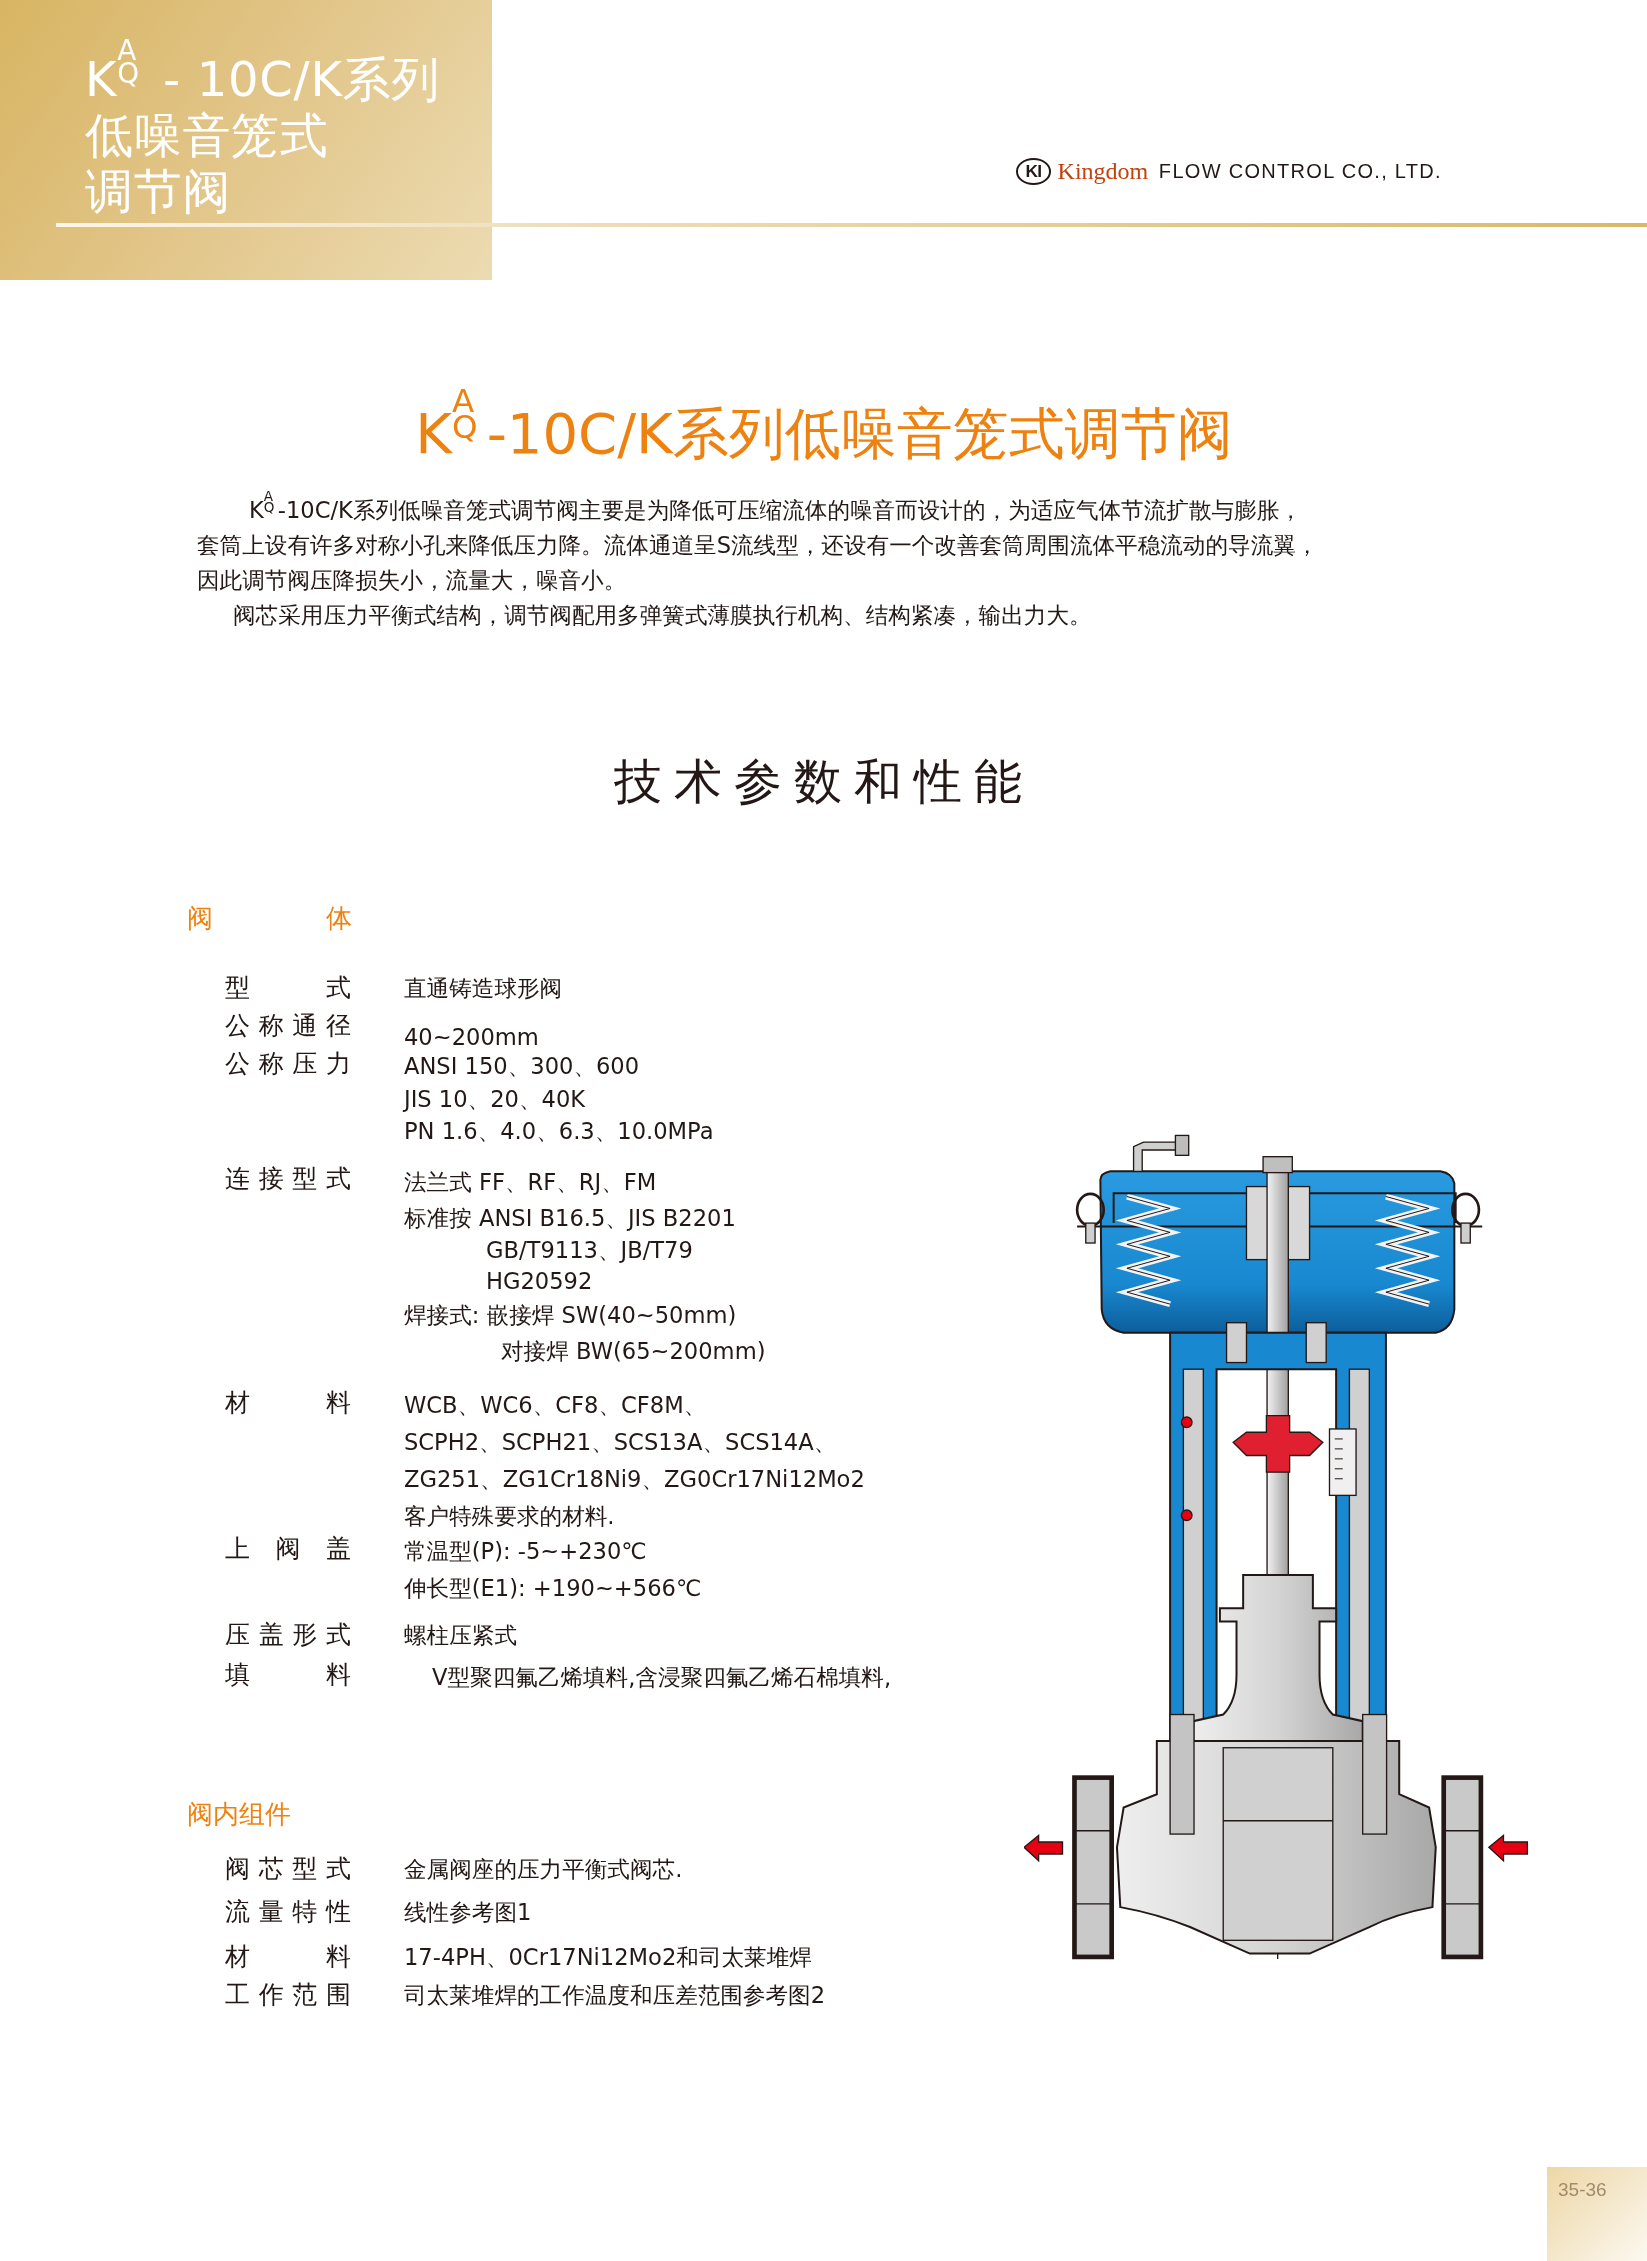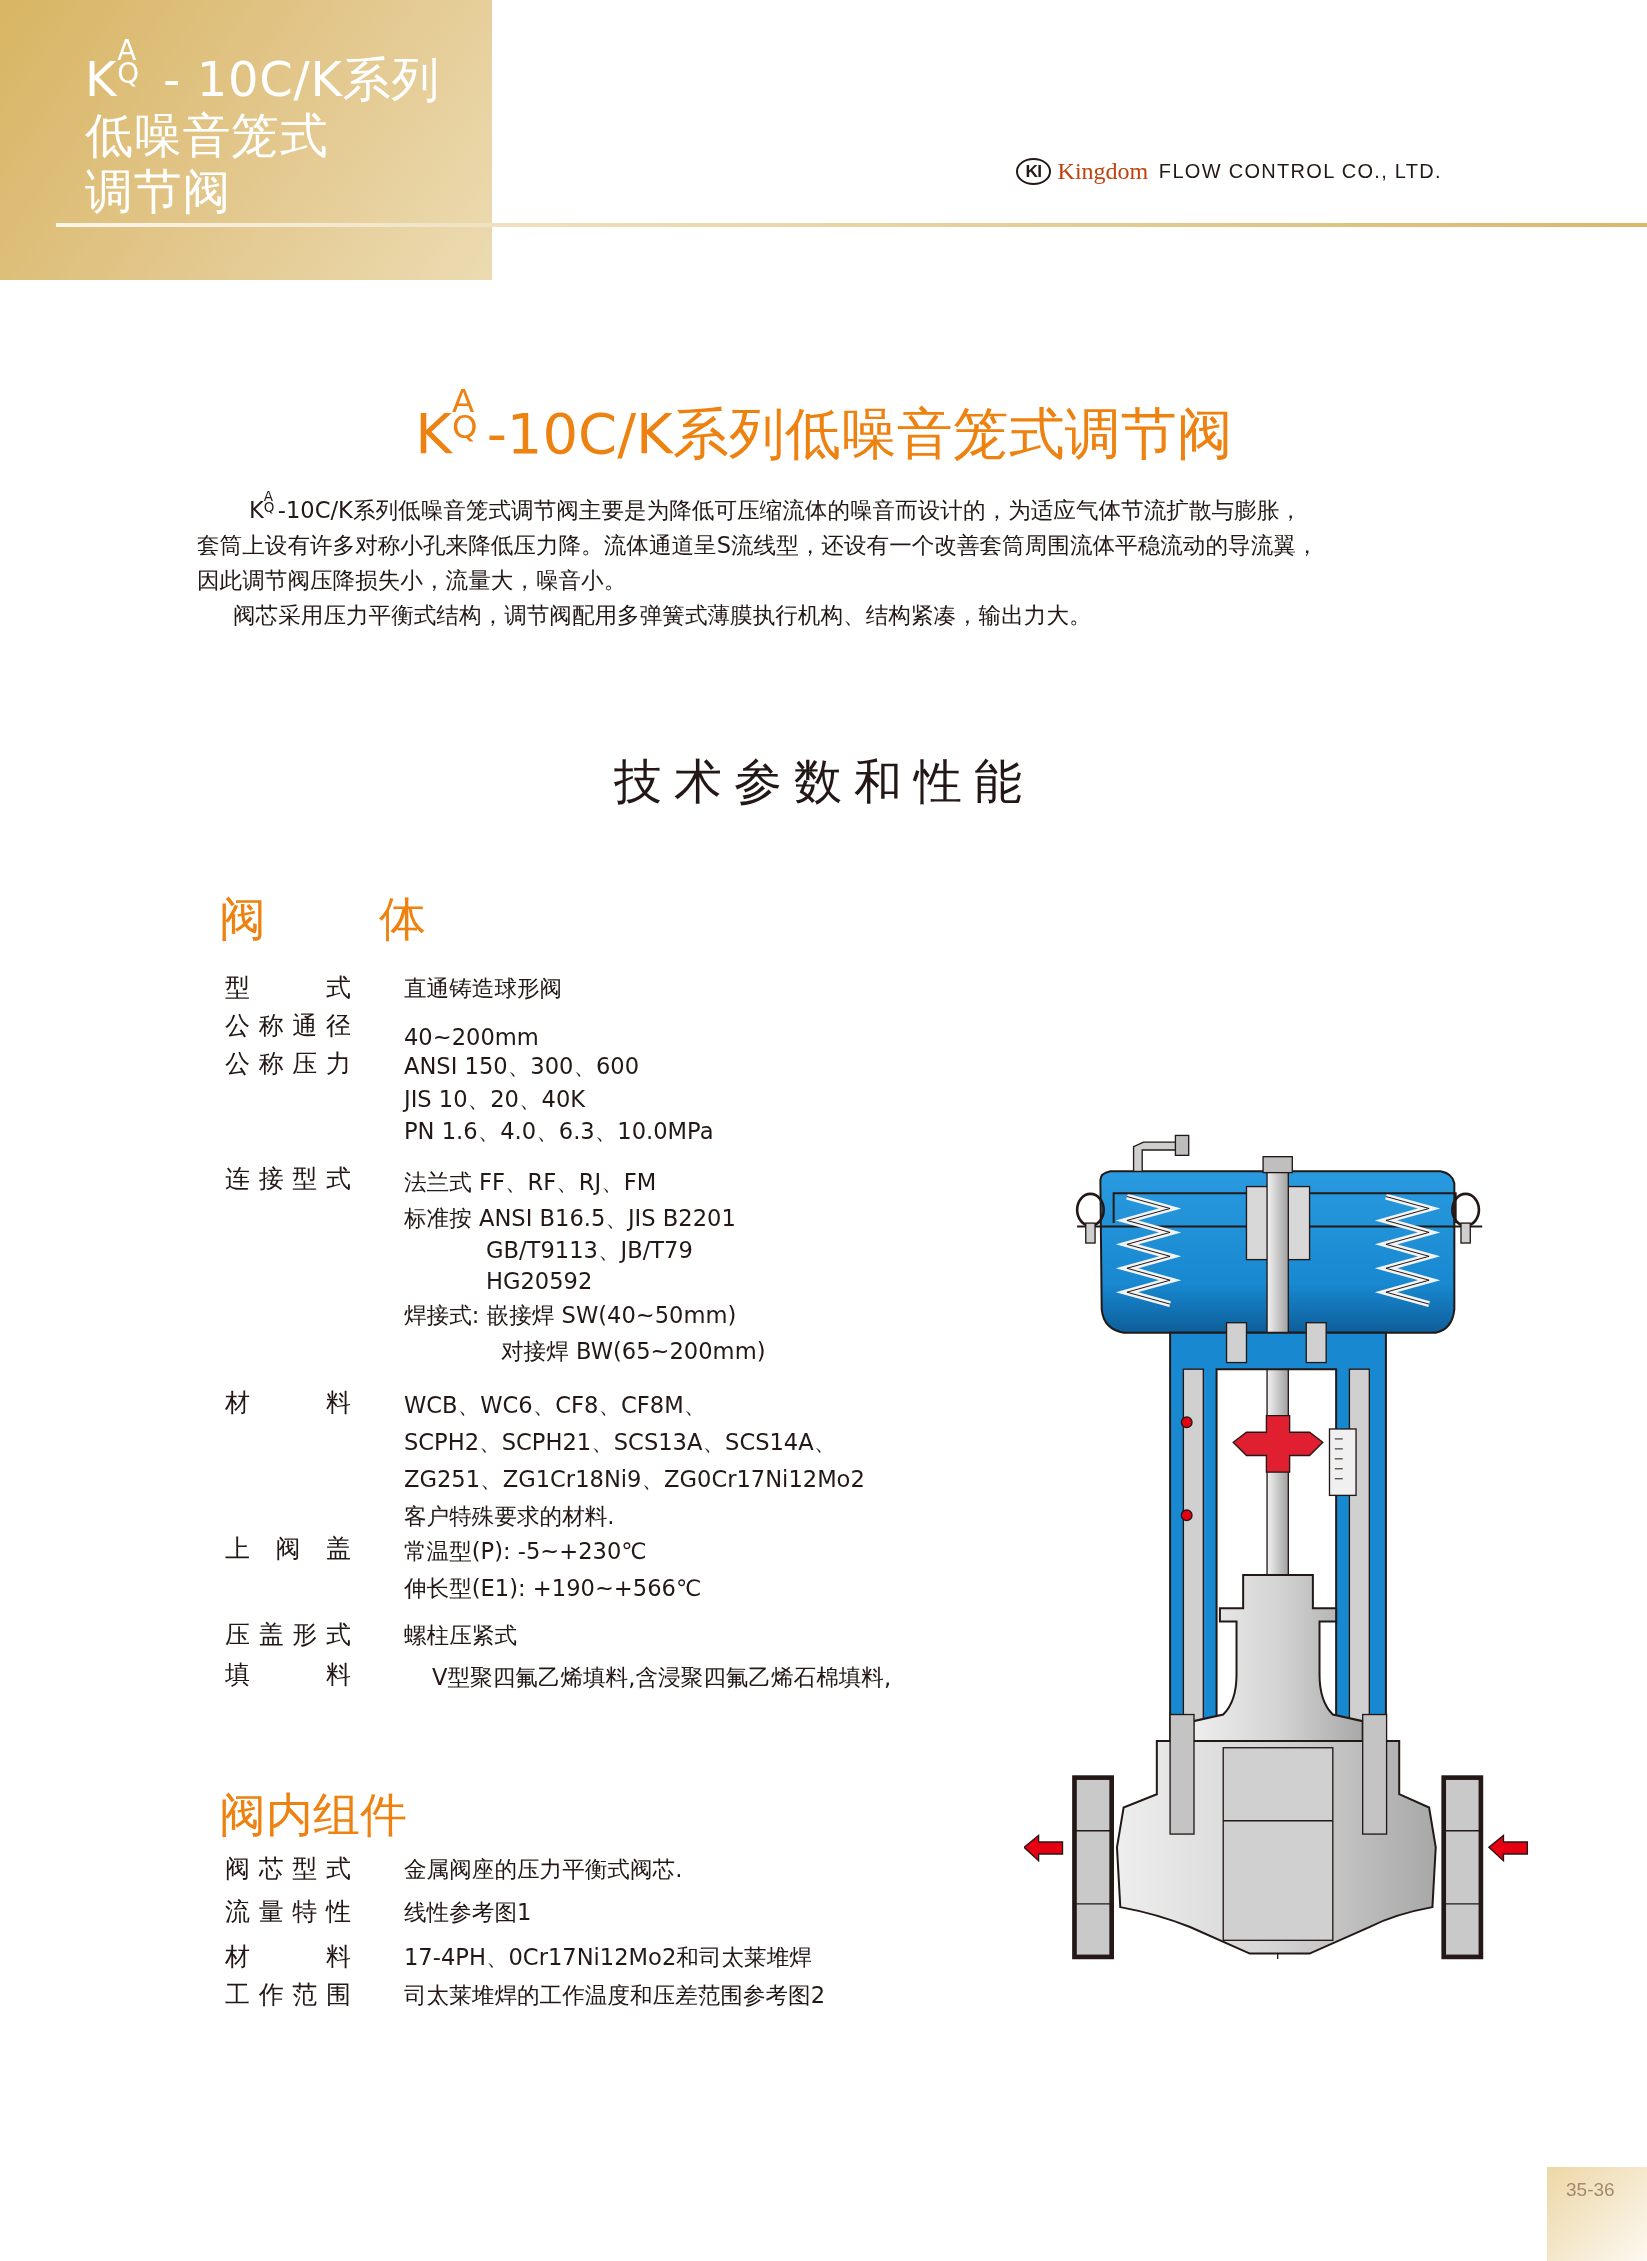--- a/index.html
+++ b/index.html
@@ -17,30 +17,30 @@
   .ki-logo{width:35px;height:26.6px;border:2px solid #231815;border-radius:50%;display:flex;align-items:center;justify-content:center;font-family:"Liberation Sans",sans-serif;font-weight:bold;font-size:17.3px;color:#231815;box-sizing:border-box;letter-spacing:-0.7px;}
   .brand-name{font-family:"Liberation Serif",serif;font-weight:normal;font-size:24px;color:#c2410c;}
   .brand-rest{font-family:"Liberation Sans",sans-serif;font-size:20px;color:#231815;letter-spacing:1.3px;margin-left:4px;}
   .main-title{position:absolute;left:0;width:1648px;top:397px;text-align:center;color:#ee8210;font-size:56px;line-height:66px;font-family:"DejaVu Sans",sans-serif;}
   .intro{position:absolute;left:197px;top:493px;width:1303px;font-size:22.6px;line-height:35px;color:#231815;}
   .intro p{margin:0;}
   .intro .indent{padding-left:52px;}
   .intro .indent2{padding-left:36px;}
   .intro .kaq .stack .a,.intro .kaq .stack .q{font-size:0.6em;}
   .section-heading{position:absolute;left:0;width:1648px;top:750px;text-align:center;font-size:48px;letter-spacing:12px;color:#231815;}
-  .sec{position:absolute;left:187px;color:#ee8210;font-size:47px;line-height:47px;margin-left:32px;}
+  .sec{position:absolute;left:187px;color:#ee8210;font-size:26px;line-height:47px;}
   .sec.body-sec{top:895px;letter-spacing:0;}
   .sec.body-sec span.gap{display:inline-block;width:113px;}
   .sec.inner-sec{top:1791px;}
   .row{position:absolute;left:0;width:997px;}
   .lbl{position:absolute;left:225px;width:126px;font-size:25px;line-height:32px;display:flex;justify-content:space-between;}
   .val{position:absolute;left:404px;font-size:22.6px;line-height:32px;white-space:nowrap;}
   .val .sub{display:block;}
   .page-tab{position:absolute;left:1547px;top:2167px;width:100px;height:94px;background:linear-gradient(135deg,#edd7a6 0%,#f4e7cb 50%,#fdf9f1 100%);}
-  .page-num{position:absolute;left:19px;top:12px;font-family:"Liberation Sans",sans-serif;font-size:19px;color:#a48a6c;}
+  .page-num{position:absolute;left:11px;top:12px;font-family:"Liberation Sans",sans-serif;font-size:19px;color:#a48a6c;}
   .diagram{position:absolute;left:1024px;top:1130px;width:518px;height:837px;}
 </style>
 </head>
 <body>
 
 <div class="gold-block">
   <div class="gold-title">
     <span class="line">
       <span class="kaq"><span class="k">K</span><span class="stack"><span class="a">A</span><span class="q">Q</span></span></span><span> - 10C/K系列</span>
     </span>

